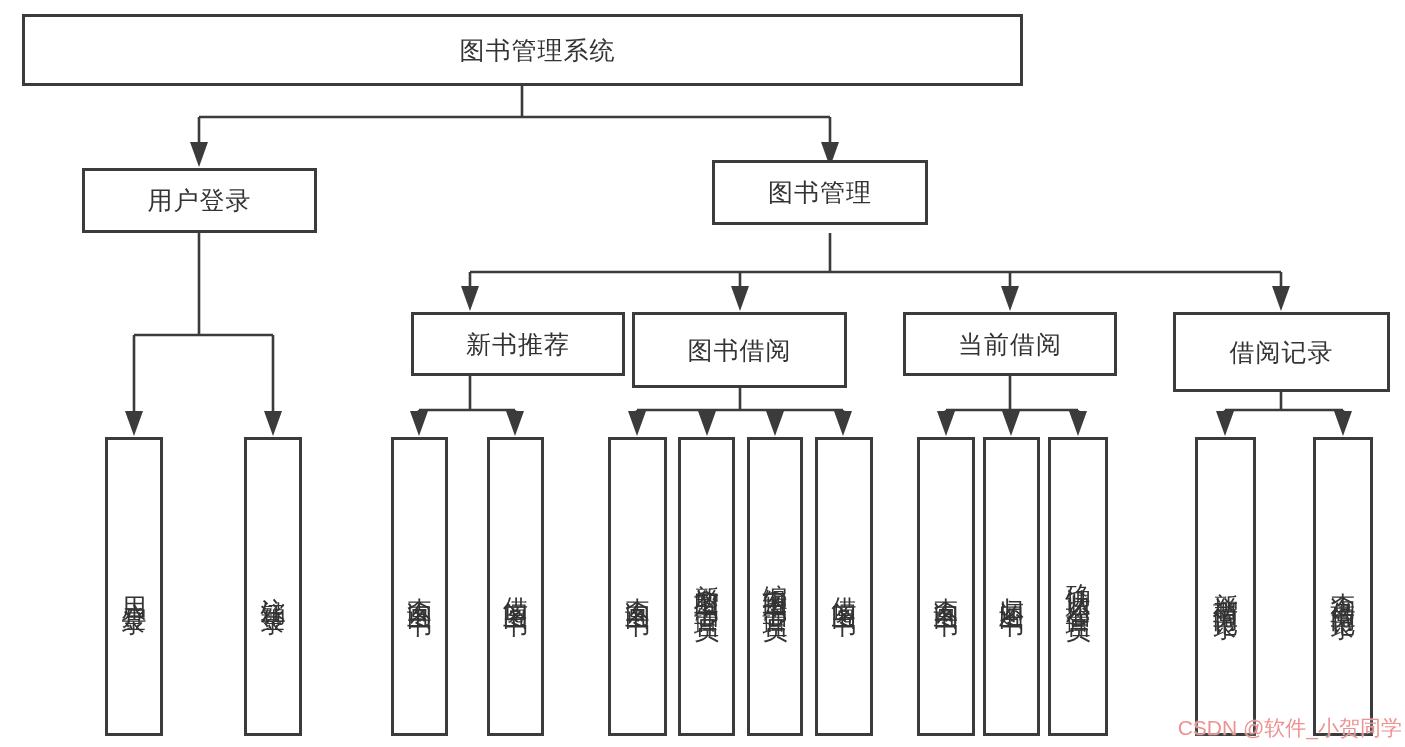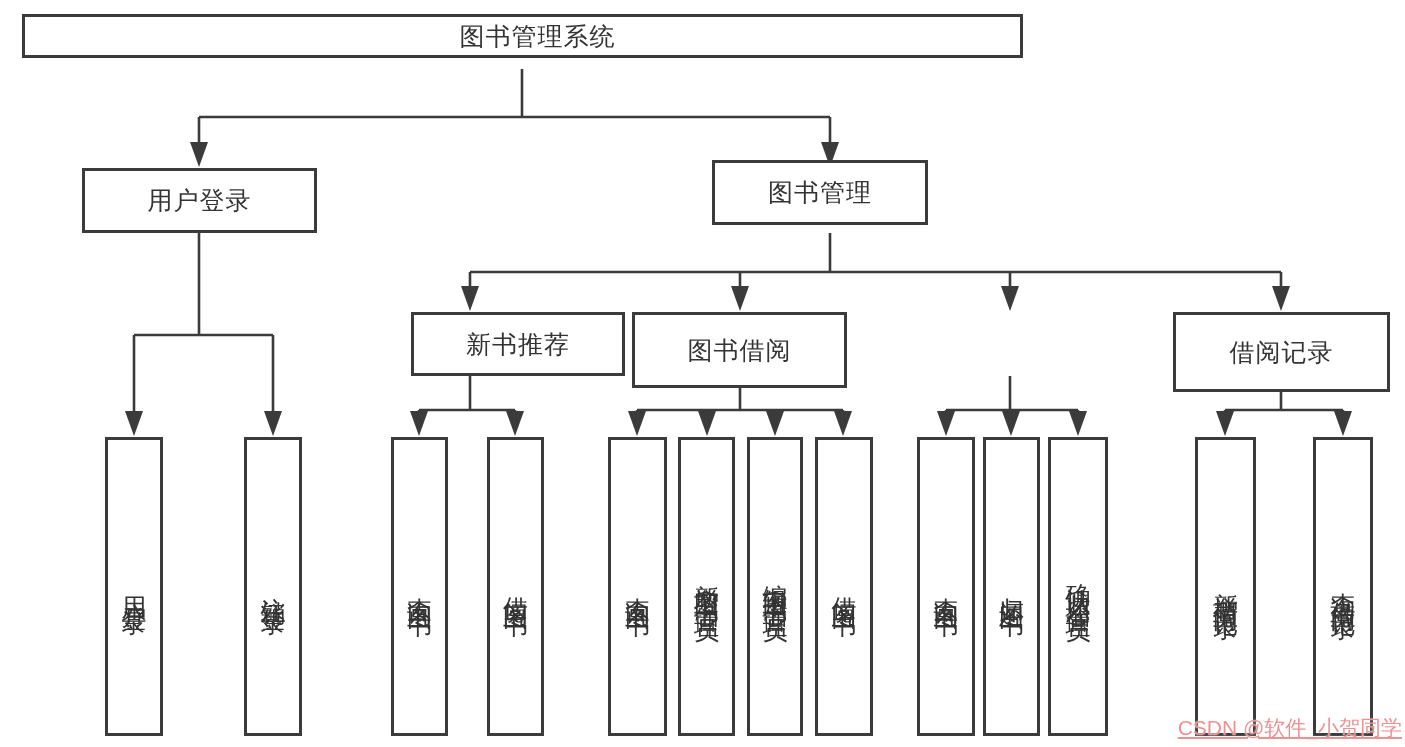--- a/index.html
+++ b/index.html
@@ -49,21 +49,20 @@
   }
   .watermark {
     position: absolute;
     top: 714px;
     right: 3px;
     z-index: 3;
     font-size: 21px;
     color: #ee9191;
     text-shadow: 0 0 2px rgba(255,255,255,0.9);
     white-space: nowrap;
-    text-decoration: underline;
   }
 </style>
 </head>
 <body>
 
 <div class="canvas">
 
   <svg class="connectors" width="1405" height="747" viewBox="0 0 1405 747" xmlns="http://www.w3.org/2000/svg">
     <path fill="none" stroke="#3b3b3b" stroke-width="2.6" d="M522 69 V117 M199 117 H830 M199 117 V146 M830 117 V146
              M199 233 V335 M134 335 H273 M134 335 V415 M273 335 V415
@@ -86,36 +85,39 @@
       <polygon points="698,411 716,411 707,436" fill="#3b3b3b"></polygon>
       <polygon points="766,411 784,411 775,436" fill="#3b3b3b"></polygon>
       <polygon points="834,411 852,411 843,436" fill="#3b3b3b"></polygon>
       <polygon points="937,411 955,411 946,436" fill="#3b3b3b"></polygon>
       <polygon points="1002,411 1020,411 1011,436" fill="#3b3b3b"></polygon>
       <polygon points="1069,411 1087,411 1078,436" fill="#3b3b3b"></polygon>
       <polygon points="1216,411 1234,411 1225,436" fill="#3b3b3b"></polygon>
       <polygon points="1334,411 1352,411 1343,436" fill="#3b3b3b"></polygon>
     </svg>
 
-  <div class="node h" style="left:22px; top:14px; width:1001px; height:44px;padding-left:30px;">
+  <div class="node h" style="left:22px; top:14px; width:1001px; height:72px;padding-left:30px;">
     <span>图书管理系统</span>
   </div>
 
   <div class="node h" style="left:82px; top:168px; width:235px; height:65px;">
     <span>用户登录</span>
   </div>
   <div class="node h" style="left:712px; top:160px; width:216px; height:65px;">
     <span>图书管理</span>
   </div>
 
   <div class="node h" style="left:363px; top:312px; width:214px; height:64px;margin-left:48px;">
     <span>新书推荐</span>
   </div>
   <div class="node h" style="left:632px; top:312px; width:215px; height:76px;align-items:center;">
     <span>图书借阅</span>
+  </div>
+  <div class="node h" style="left:903px; top:312px; width:214px; height:64px;">
+    <span>当前借阅</span>
   </div>
   <div class="node h" style="left:1173px; top:312px; width:217px; height:80px;">
     <span>借阅记录</span>
   </div>
 
   <div class="node v" style="left:105px; top:437px; width:58px; height:299px;">
     <span>用户登录</span>
   </div>
   <div class="node v" style="left:244px; top:437px; width:58px; height:299px;">
     <span>注销登录</span>

